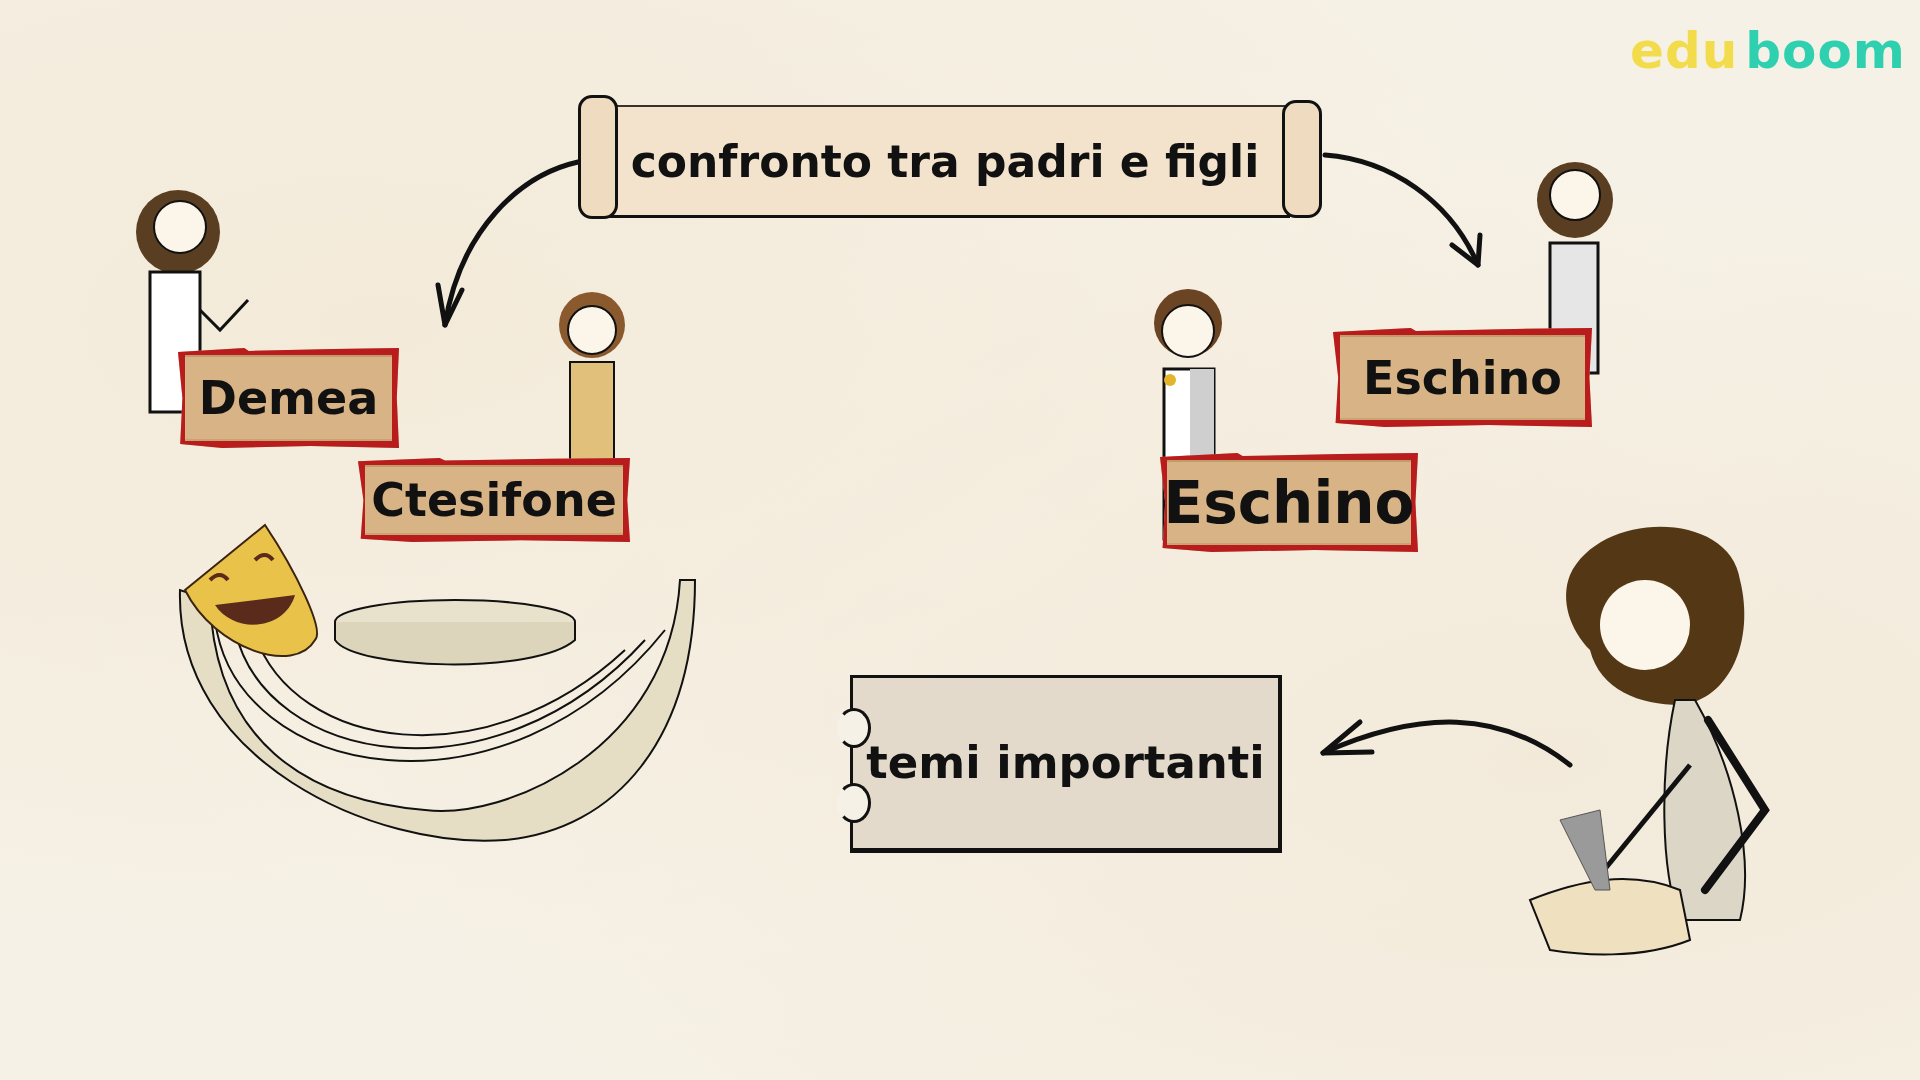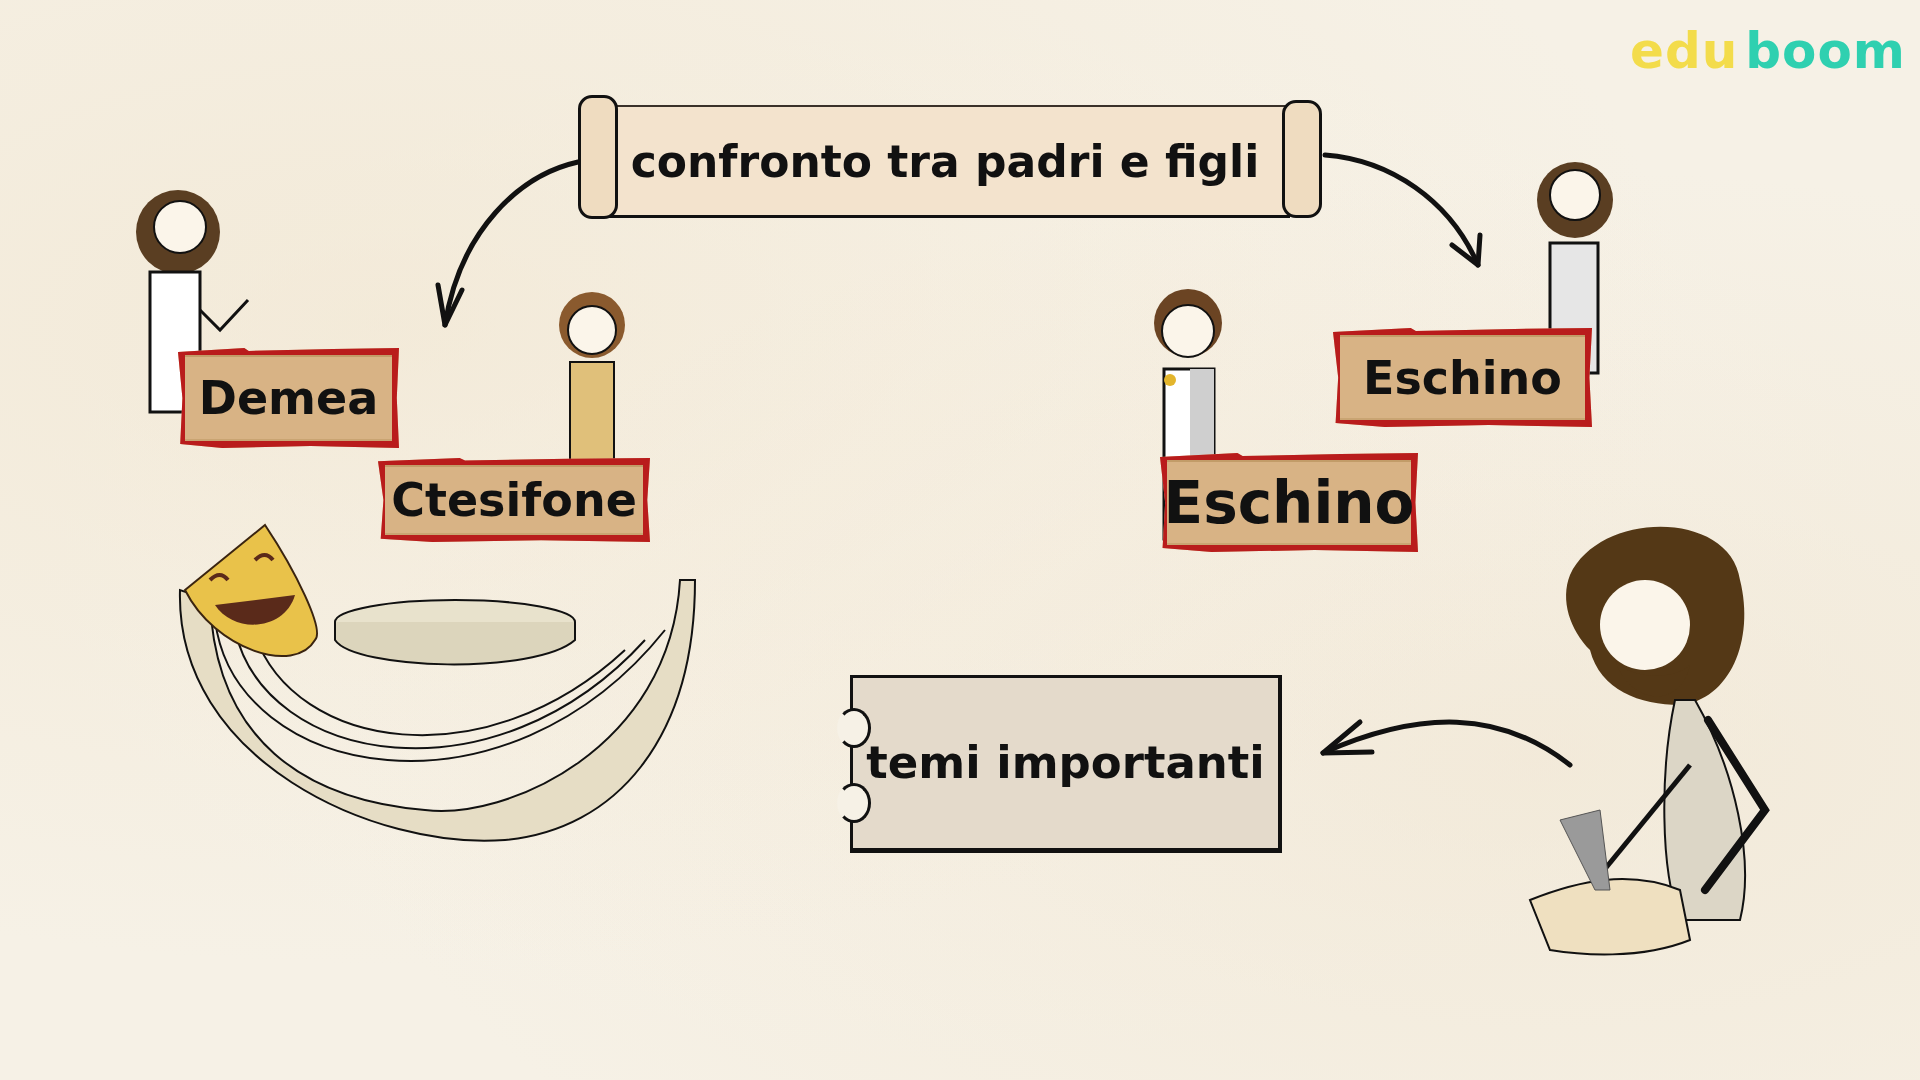--- a/index.html
+++ b/index.html
@@ -66,21 +66,21 @@
 </svg>
 <div class="sign" style="left:178px;top:348px;width:207px;height:86px;font-size:46px;">
   <span>Demea</span>
 </div>
 
 <svg style="left:550px;top:290px;width:90px;height:170px">
   <circle cx="42" cy="35" r="33" fill="#8a5a2e"></circle>
   <circle cx="42" cy="40" r="24" fill="#fbf5ea" stroke="#111" stroke-width="2"></circle>
   <rect x="20" y="72" width="44" height="98" fill="#e0c07a" stroke="#111" stroke-width="2"></rect>
 </svg>
-<div class="sign" style="left:378px;top:458px;width:258px;height:70px;font-size:46px;">
+<div class="sign" style="left:358px;top:458px;width:258px;height:70px;font-size:46px;">
   <span>Ctesifone</span>
 </div>
 
 <svg style="left:1525px;top:155px;width:100px;height:230px">
   <circle cx="50" cy="45" r="38" fill="#5a3e22"></circle>
   <circle cx="50" cy="40" r="25" fill="#fbf5ea" stroke="#111" stroke-width="2"></circle>
   <rect x="25" y="88" width="48" height="130" fill="#e6e6e6" stroke="#111" stroke-width="3"></rect>
 </svg>
 <div class="sign" style="left:1333px;top:328px;width:245px;height:85px;font-size:46px;">
   <span>Eschino</span>

